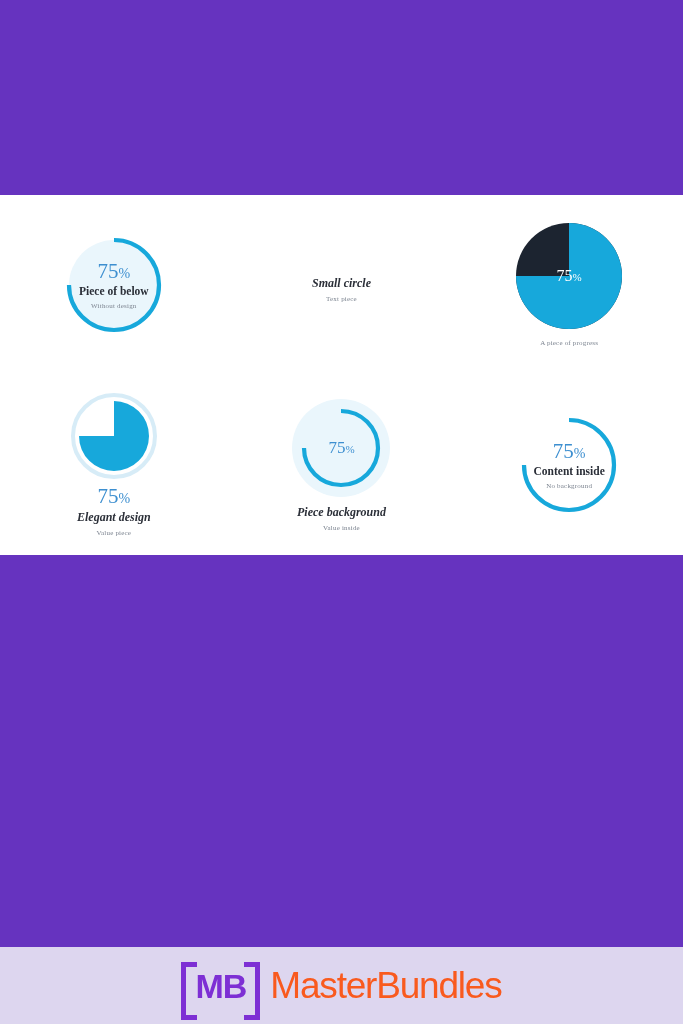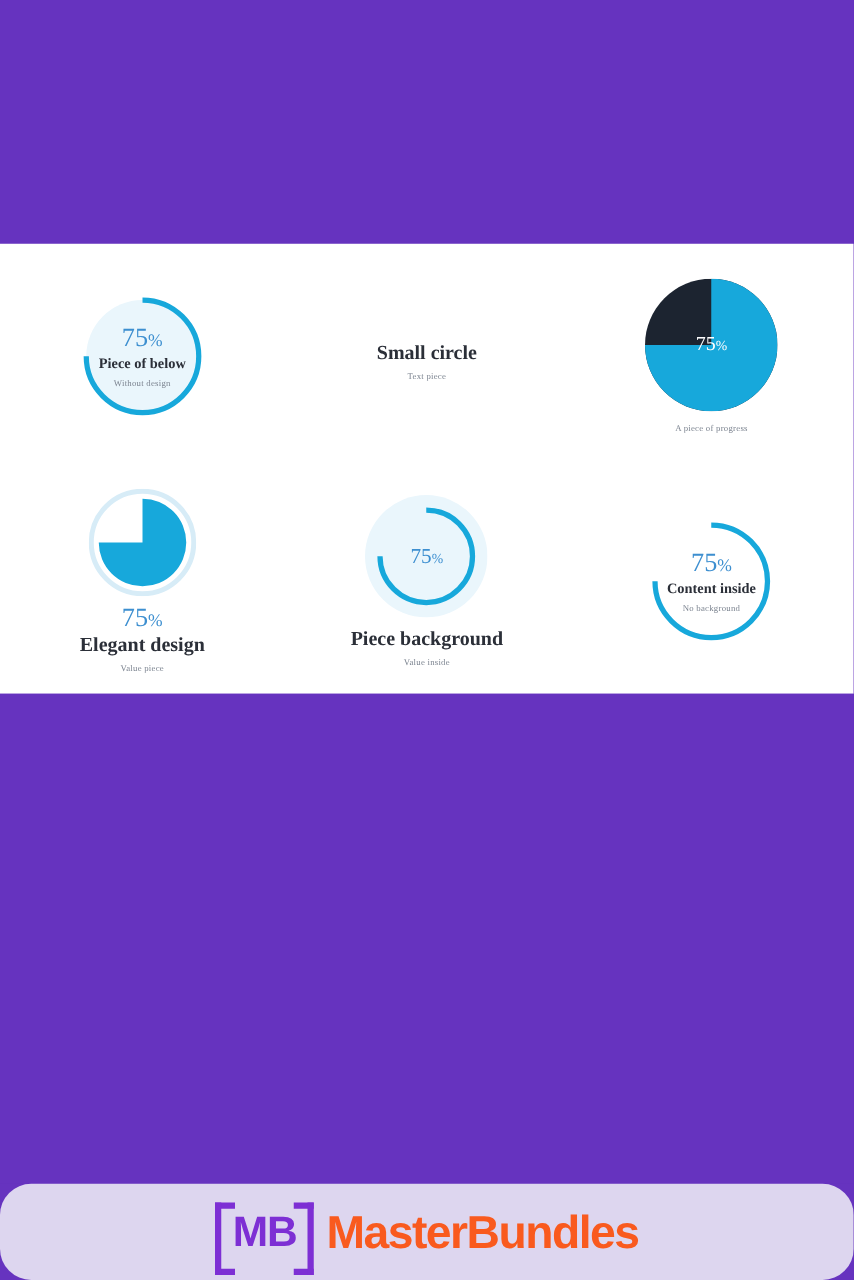--- a/index.html
+++ b/index.html
@@ -10,40 +10,40 @@
     overflow:hidden;
     position:relative;
   }
   .top-band{position:absolute;left:0;top:0;width:683px;height:195px;background:#6633bf;}
   .white-panel{
     position:absolute;left:0;top:195px;width:683px;height:360px;background:#ffffff;
   }
   .mid-band{position:absolute;left:0;top:555px;width:683px;height:392px;background:#6633bf;}
   .footer-band{
     position:absolute;left:0;top:947px;width:683px;height:77px;background:#ddd6ef;
-    display:flex;align-items:center;justify-content:center;border-radius:25px;
+    display:flex;align-items:center;justify-content:center;
   }
 
   
   .logo{display:flex;align-items:center;gap:10px;}
   .logo-mark{
     display:flex;align-items:center;justify-content:center;
     font-family:"Liberation Sans", sans-serif;
     font-weight:bold;font-size:34px;color:#7d2fd4;letter-spacing:-1px;
     position:relative;padding:0 14px;height:48px;line-height:48px;
   }
   .logo-mark .brk{
     position:absolute;top:0;width:11px;height:48px;
     border-top:5px solid #7d2fd4;border-bottom:5px solid #7d2fd4;
   }
   .logo-mark .brk.l{left:0;border-left:5px solid #7d2fd4;}
   .logo-mark .brk.r{right:0;border-right:5px solid #7d2fd4;}
   .logo-word{
     font-family:"Liberation Sans", sans-serif;
-    font-weight:bold;font-size:37px;color:#f95a1e;letter-spacing:-1.2px;
+    font-weight:normal;font-size:37px;color:#f95a1e;letter-spacing:-1.2px;
   }
 
   
   .grid{
     position:absolute;left:0;top:195px;width:683px;height:360px;
     display:grid;grid-template-columns:repeat(3,1fr);grid-template-rows:repeat(2,1fr);
   }
   .cell{display:flex;align-items:center;justify-content:center;flex-direction:column;}
 
   .widget{position:relative;display:flex;flex-direction:column;align-items:center;}
@@ -67,21 +67,21 @@
 
   .title{
     font-family:"Liberation Serif", serif;
     color:#2b2f38;font-size:11.5px;font-weight:bold;line-height:1.25;margin-top:2px;
   }
   .sub{
     font-family:"Liberation Serif", serif;
     color:#7c8490;font-size:7px;margin-top:4px;letter-spacing:.2px;
   }
   .below{display:flex;flex-direction:column;align-items:center;margin-top:6px;}
-  .below .title{font-size:16px;}
+  .below .title{font-size:12px;font-style:italic;}
 </style>
 </head>
 <body>
 
 <div class="top-band"></div>
 <div class="white-panel"></div>
 <div class="mid-band"></div>
 
 <div class="grid">
 

